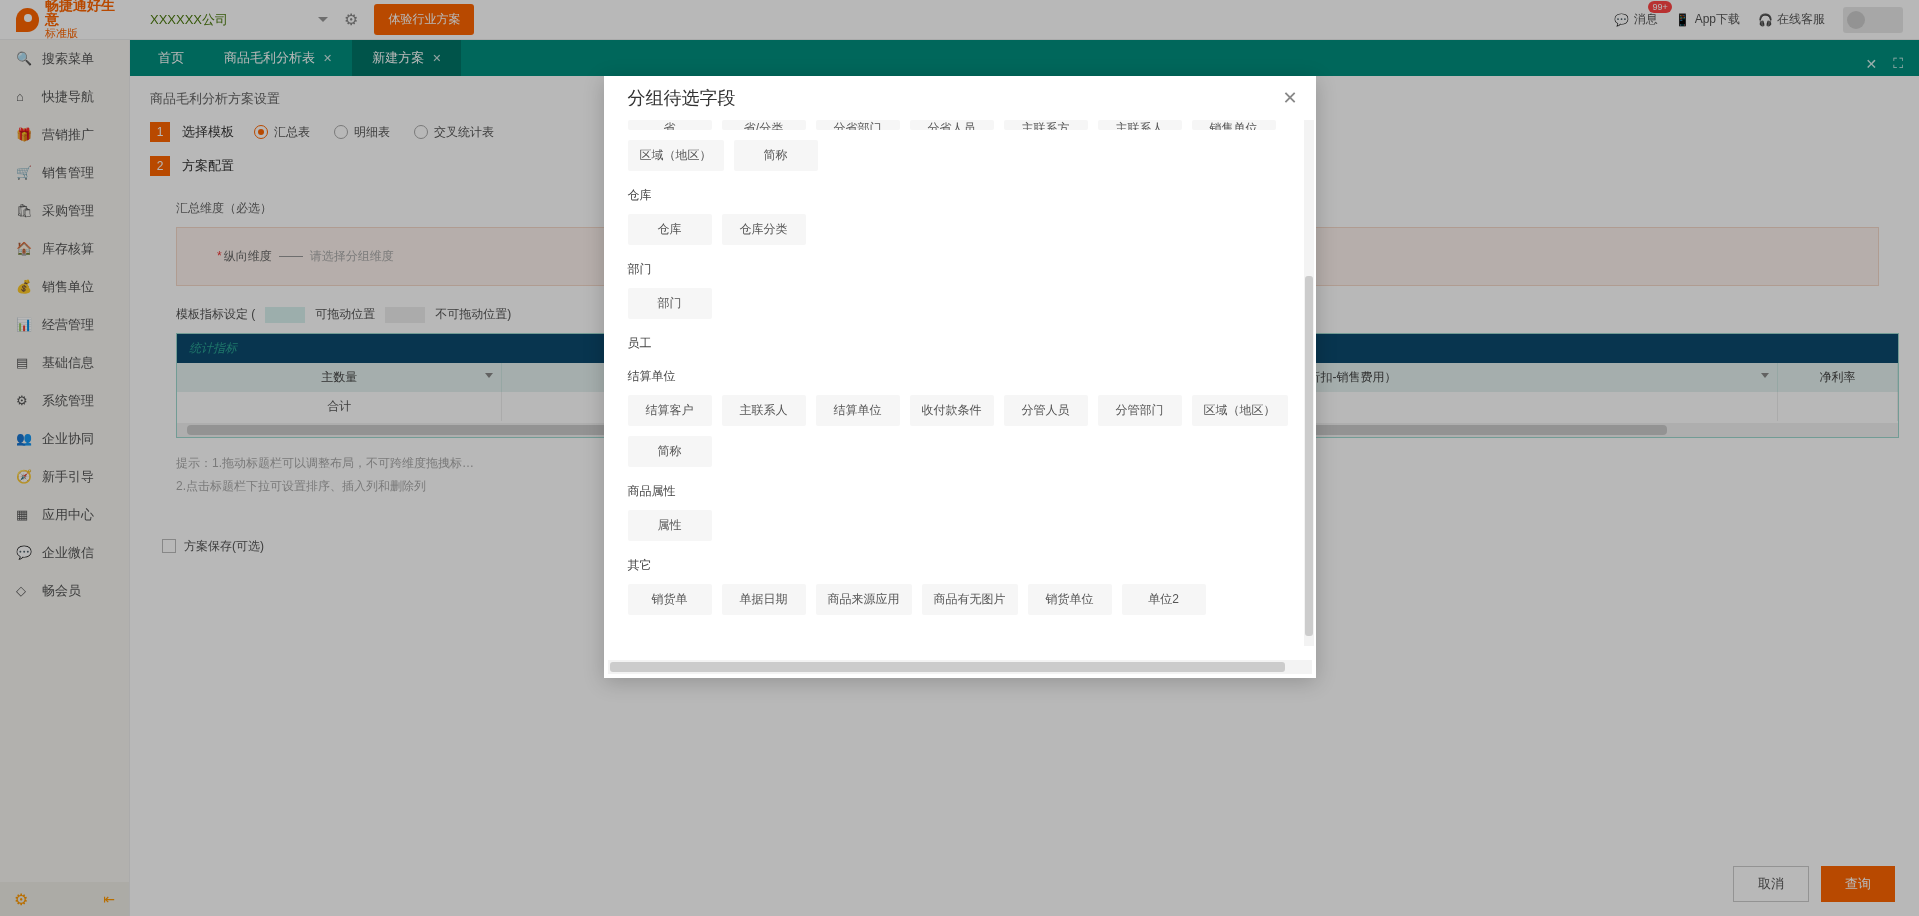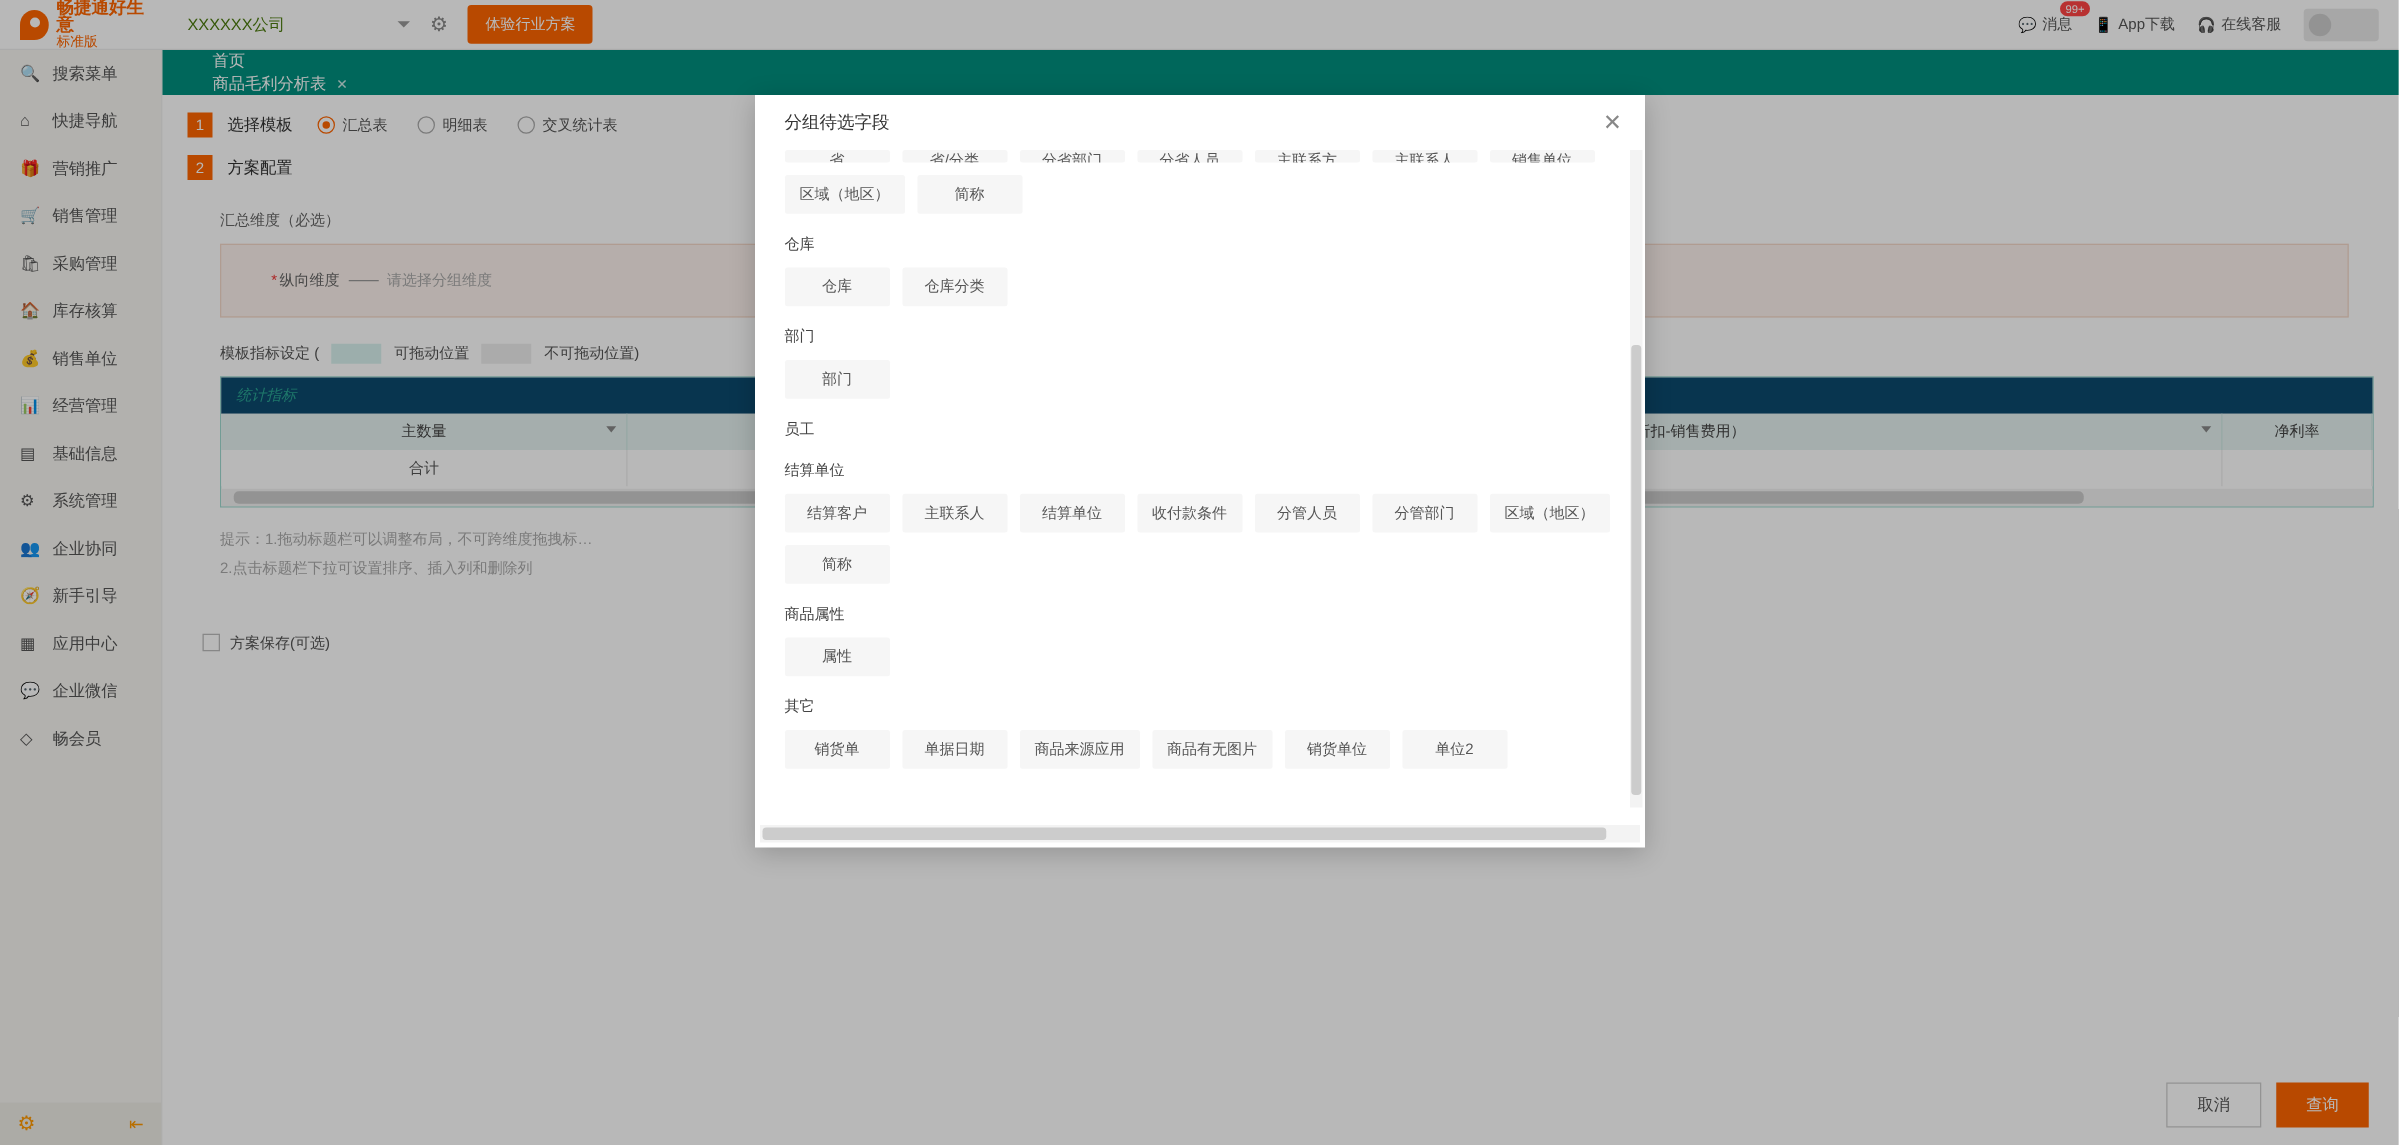--- a/index.html
+++ b/index.html
@@ -25,21 +25,21 @@
 
 
 .sidebar { position:absolute; left:0; top:40px; bottom:0; width:130px; background:#f7f6f2; border-right:1px solid #eee; }
 .sb-item { display:flex; align-items:center; gap:10px; padding:10px 16px; color:#555; font-size:13px; cursor:pointer; }
 .sb-item .ic { width:16px; height:16px; display:inline-block; }
 .sb-bottom { position:absolute; bottom:0; left:0; right:0; height:34px; background:#efede7; display:flex; align-items:center; justify-content:space-between; padding:0 14px; }
 .sb-gear { color:#f90; font-size:16px; }
 .sb-collapse { color:#f90; font-size:14px; }
 
 
-.tabs-bar { position:absolute; left:130px; right:0; top:40px; height:36px; background:#008f7e; display:flex; align-items:flex-start; padding-left:20px;flex-direction:column; }
+.tabs-bar { position:absolute; left:130px; right:0; top:40px; height:36px; background:#008f7e; display:flex; align-items:flex-end; padding-left:8px; }
 .tab { color:#fff; font-size:13px; padding:0 20px; height:36px; display:flex; align-items:center; gap:8px; cursor:pointer; }
 .tab.active { background:#007567; }
 .tab-x { font-size:11px; opacity:.8; }
 .tabs-right { margin-left:auto; display:flex; align-items:center; gap:8px; padding-right:12px; }
 .tr-ic { color:#d6f2ee; font-size:14px; cursor:pointer; padding:4px; }
 
 
 .main { position:absolute; left:130px; right:0; top:76px; bottom:0; background:#fff; padding:14px 20px 60px; overflow:hidden; }
 .crumb { color:#666; font-size:13px; margin-bottom:14px; }
 .step-row { display:flex; align-items:center; gap:12px; margin-bottom:14px; }
@@ -82,21 +82,21 @@
 
 
 .footer-btns { position:absolute; right:24px; bottom:14px; display:flex; gap:12px; }
 .btn-g { border:1px solid #ccc; background:#fff; color:#555; padding:8px 24px; font-size:13px; cursor:pointer; }
 .btn-p { background:#f60; color:#fff; border:none; padding:8px 24px; font-size:13px; cursor:pointer; }
 
 
 .overlay { position:absolute; inset:0; background:rgba(0,0,0,.28); z-index:50; }
 .modal { position:absolute; left:50%; top:76px; transform:translateX(-50%); width:712px; height:602px; background:#fff; z-index:60; display:flex; flex-direction:column; box-shadow:0 4px 20px rgba(0,0,0,.2); }
 .modal-hdr { height:44px; display:flex; align-items:center; justify-content:space-between; padding:0 18px 0 24px; }
-.modal-title { font-size:14px; color:#333; }
+.modal-title { font-size:18px; color:#333; }
 .modal-x { font-size:18px; color:#888; cursor:pointer; }
 .modal-body { flex:1; overflow-y:auto; padding:0 24px 12px; position:relative; }
 .grp-title { font-size:12px; color:#444; margin:16px 0 10px; }
 .partial-row { display:flex; gap:10px; margin-bottom:10px; }
 .chip-wrap { display:flex; flex-wrap:wrap; gap:10px; }
 .chip { min-width:84px; padding:7px 12px; text-align:center; font-size:12px; color:#555; background:#f6f6f6; border-radius:2px; cursor:pointer; white-space:nowrap; }
 .modal-vscroll { position:absolute; right:2px; top:0; bottom:14px; width:10px; background:#f3f3f3; }
 .modal-vscroll-thumb { position:absolute; top:156px; width:8px; left:1px; height:360px; background:#ccc; border-radius:3px; }
 .modal-hscroll { height:14px; background:#f3f3f3; margin:0 4px 4px; position:relative; }
 .modal-hscroll-thumb { position:absolute; left:2px; top:2px; height:10px; width:96%; background:#ccc; border-radius:3px; }
@@ -219,20 +219,21 @@
       <span>新建方案</span>
       <span class="tab-x">✕</span>
     </div>
   <div class="tabs-right">
     <span class="tr-ic glyph">✕</span>
     <span class="tr-ic glyph">⛶</span>
   </div>
 </div>
 
 <div class="main">
+  <div class="crumb">商品毛利分析方案设置</div>
 
   <div class="step-row">
     <span class="step-num">1</span>
     <span class="step-label">选择模板</span>
     <div class="radios">
       <label class="rad">
           <span class="rad-c on"></span>
           <span>汇总表</span>
         </label>
       <label class="rad">

